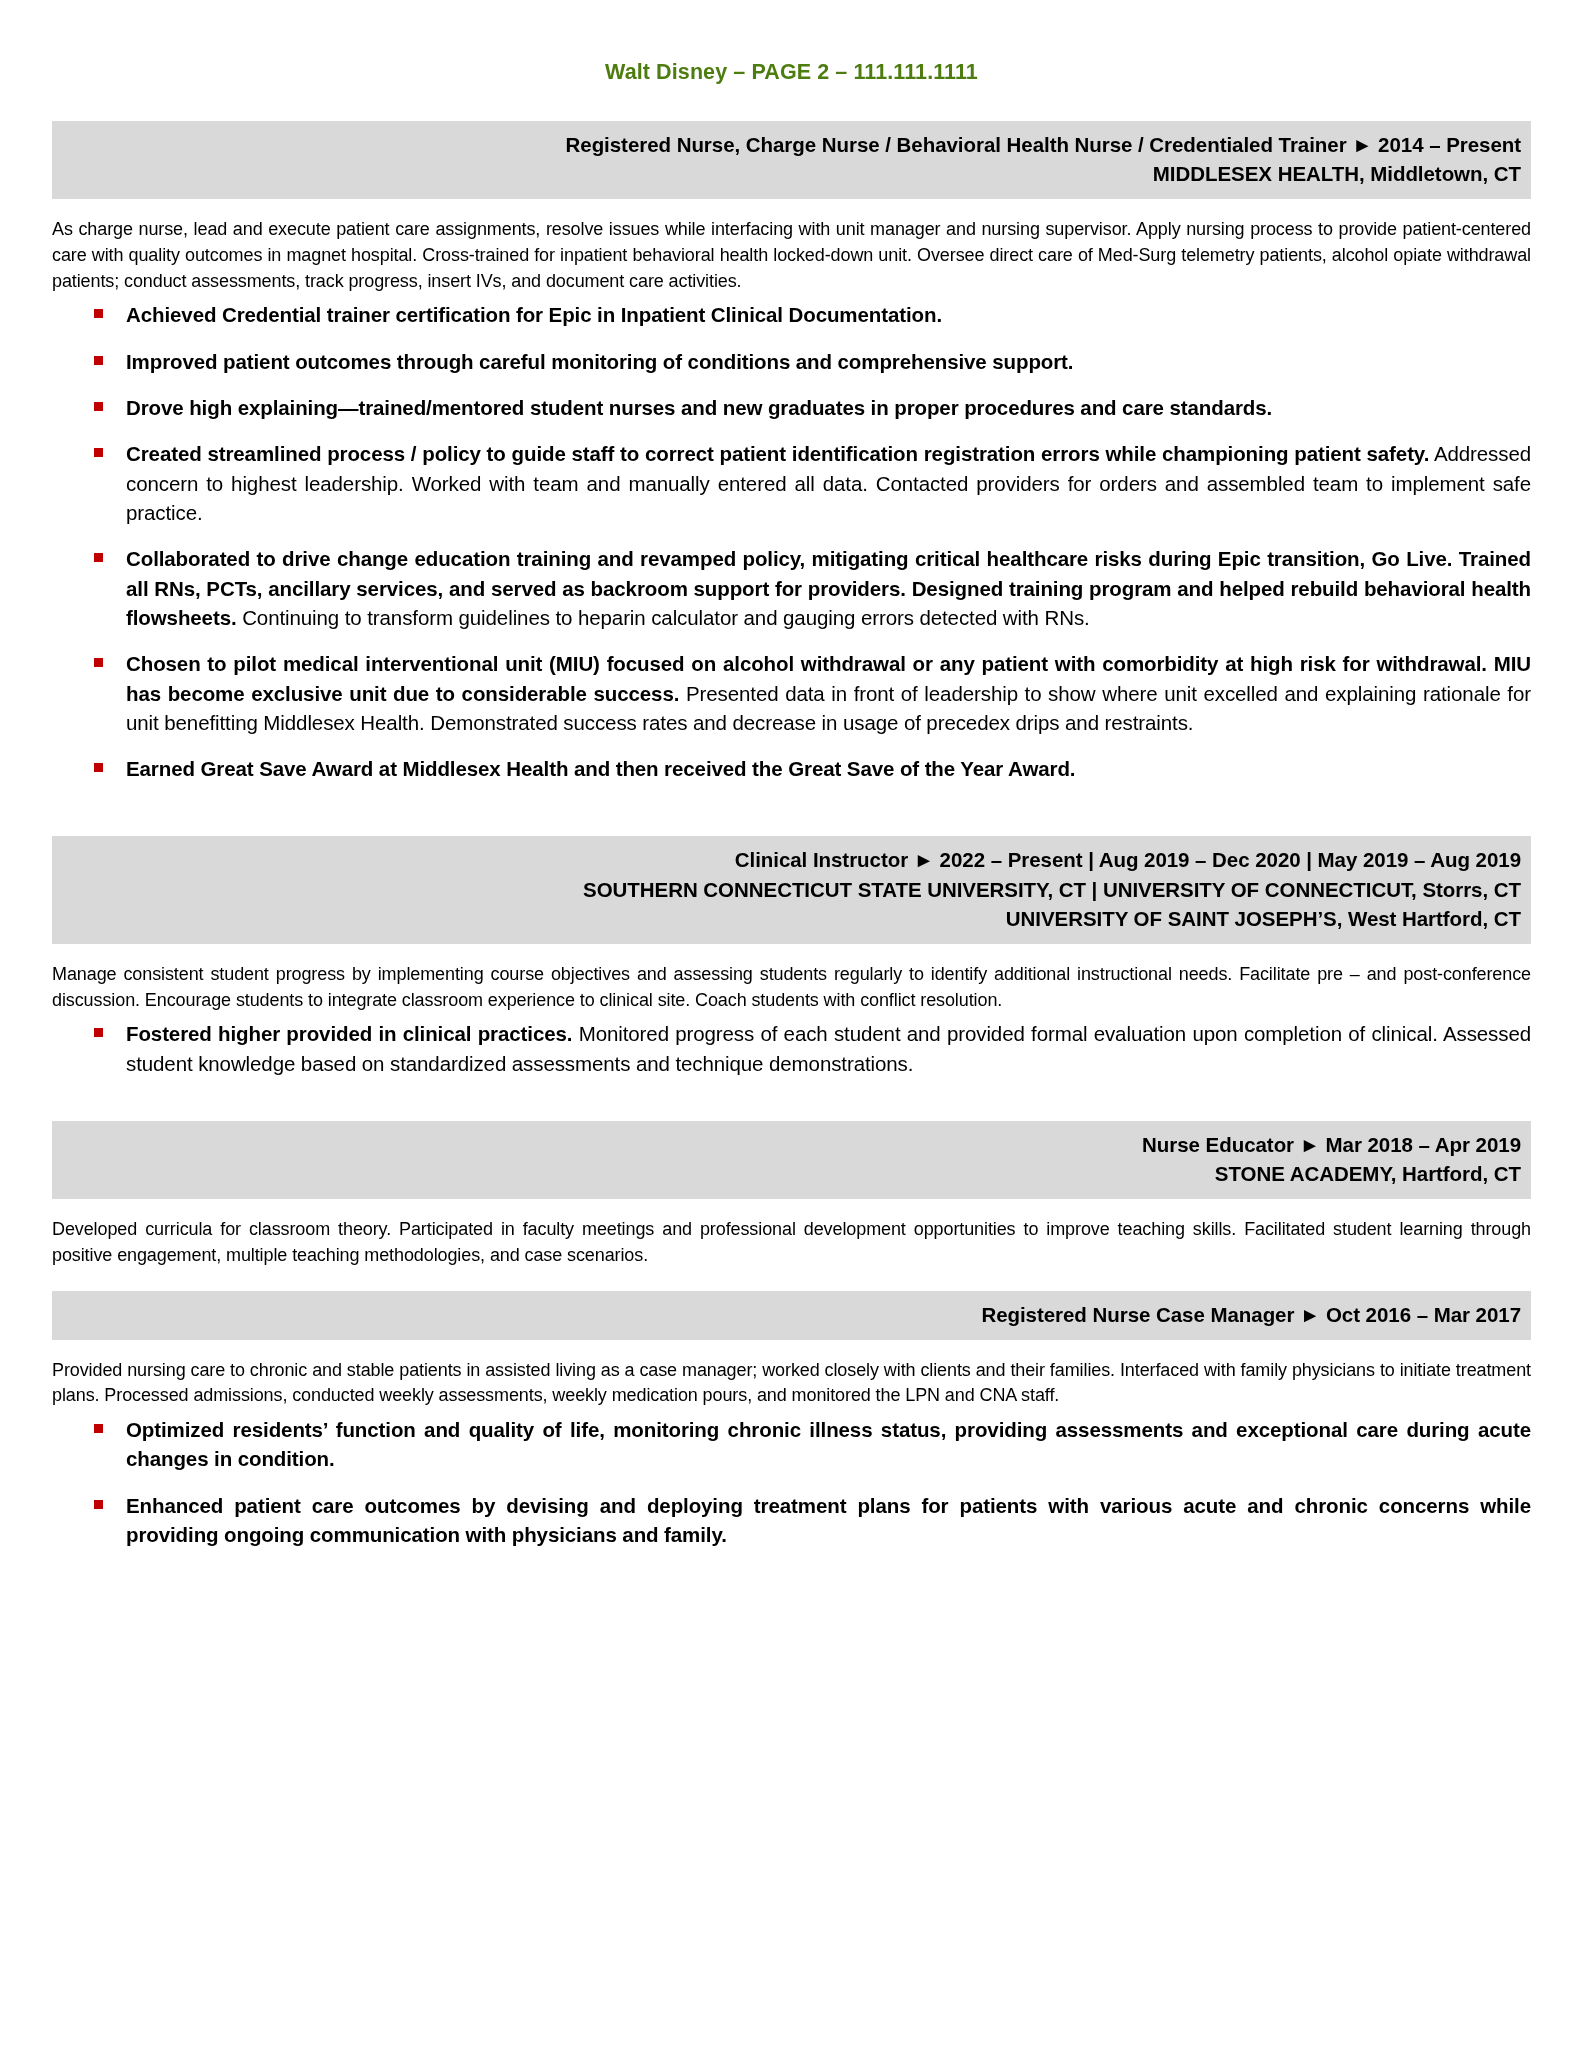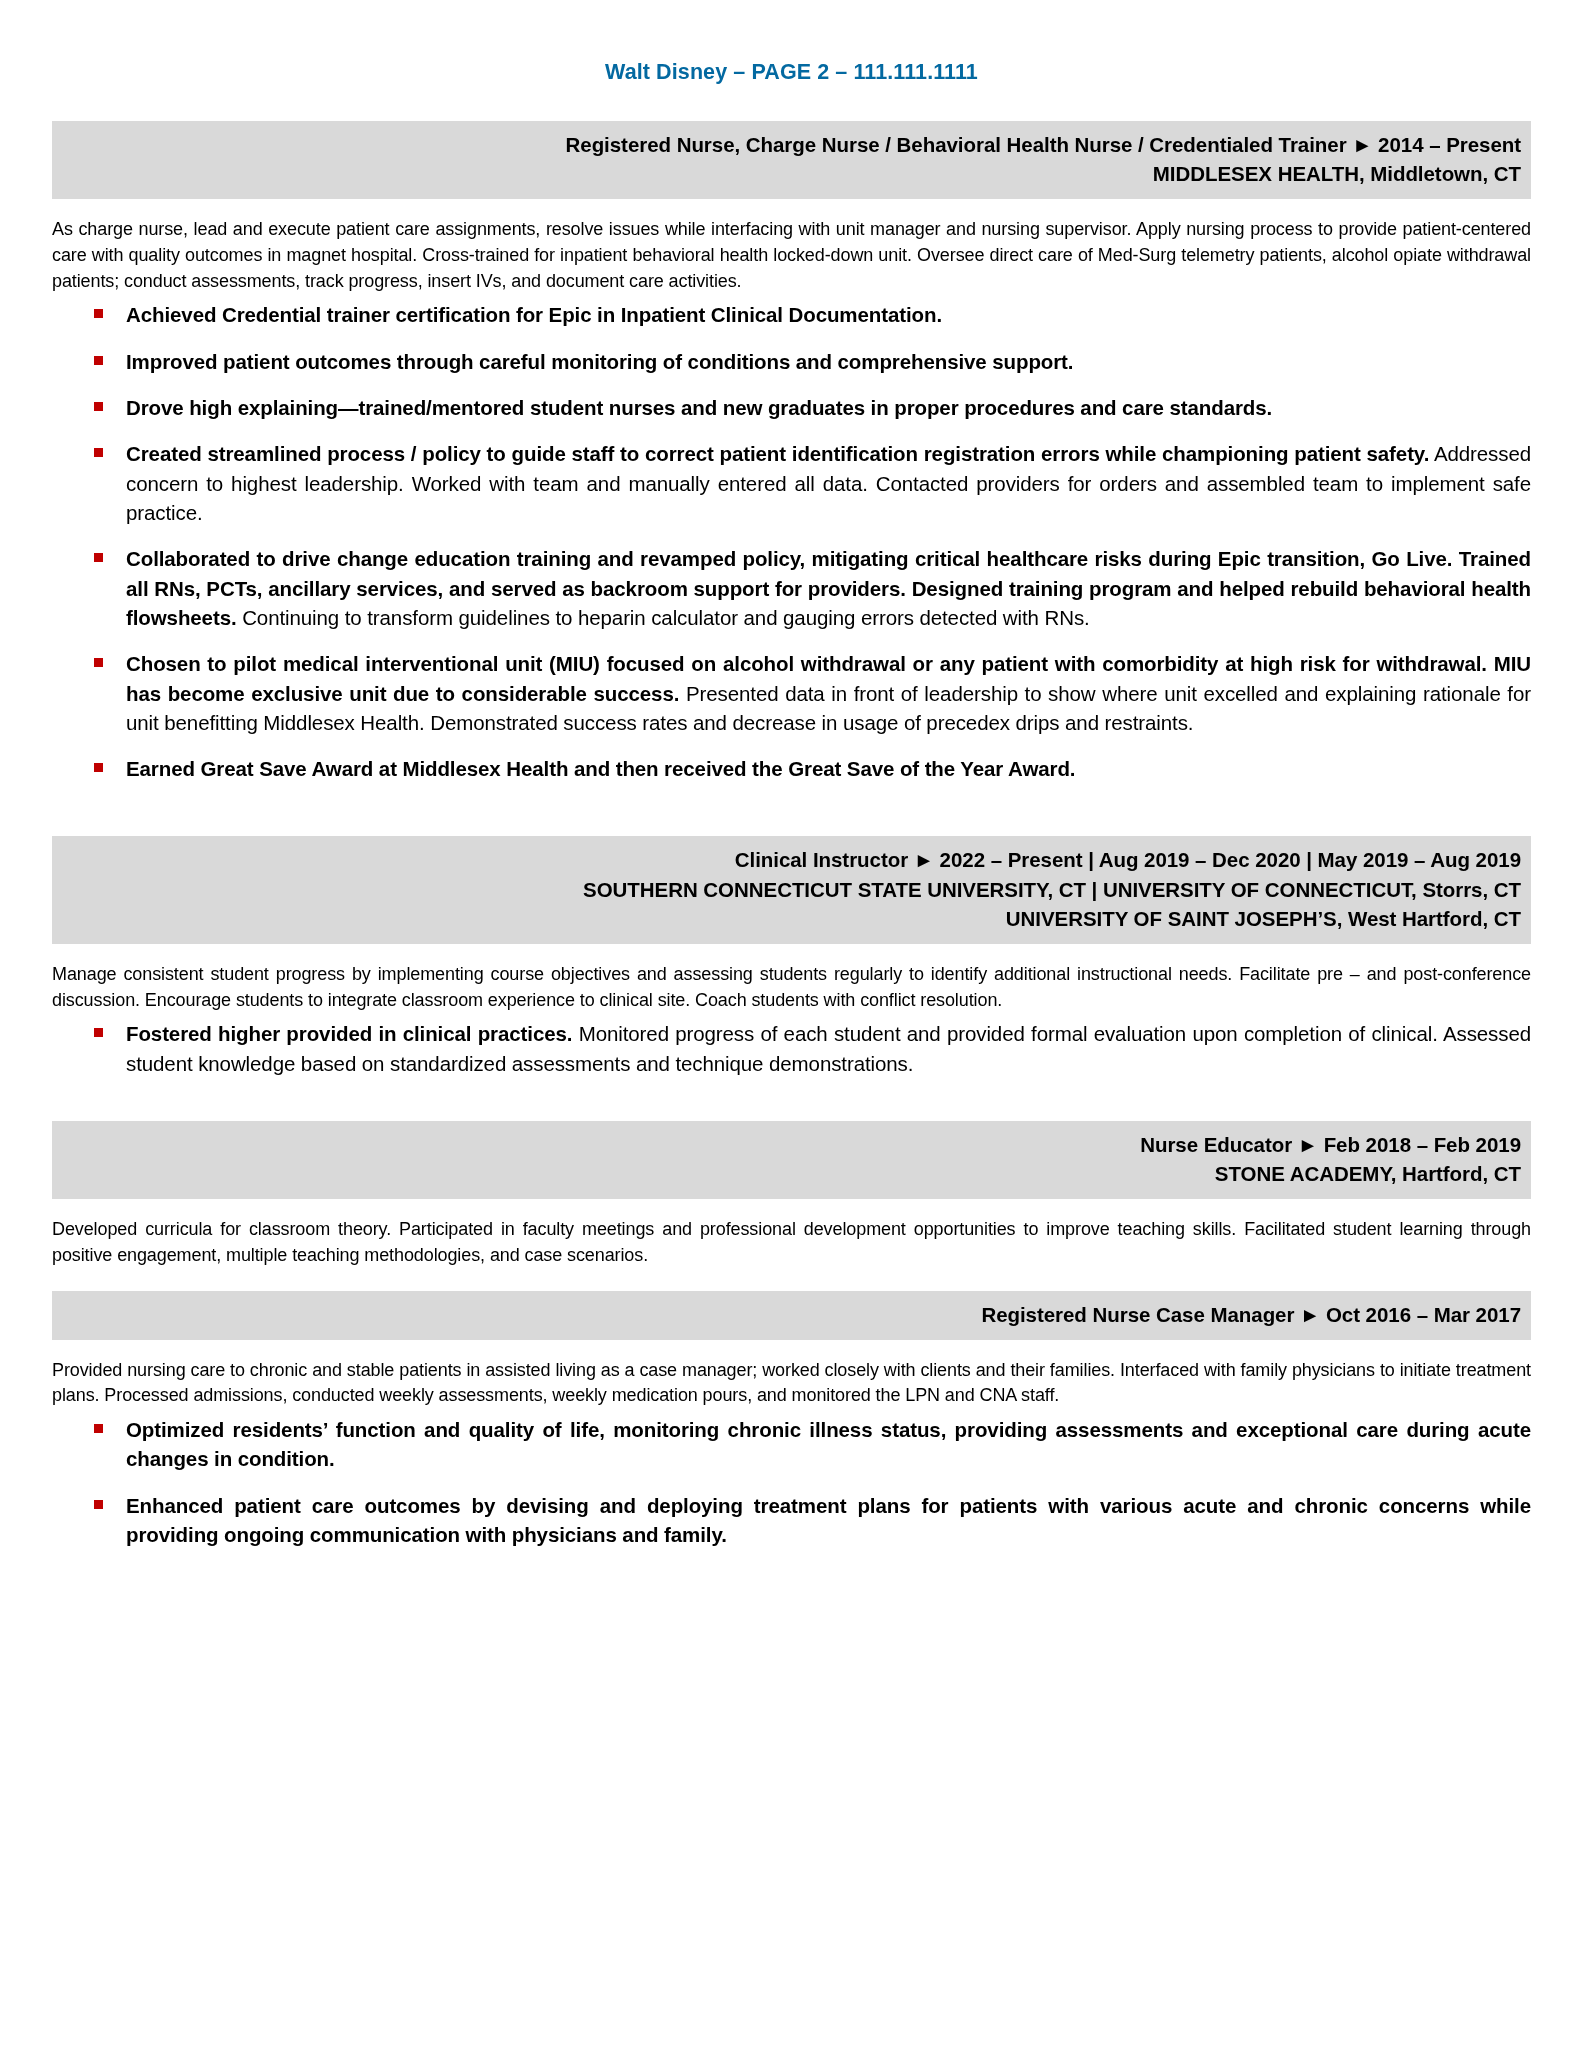--- a/index.html
+++ b/index.html
@@ -12,21 +12,21 @@
     font-family: "Liberation Sans", sans-serif;
     color: #000000;
   }
   .page {
     width: 1583px;
     box-sizing: border-box;
     padding: 52px 52px 60px 52px;
   }
   .page-header {
     text-align: center;
-    color: #0369a1;
+    color: #4d7c0f;
     font-weight: bold;
     font-size: 21.5px;
     letter-spacing: 0.1px;
     margin: 8px 0 36px 0;
   }
   .job-band {
     background: #d9d9d9;
     text-align: right;
     padding: 9px 10px 11px 10px;
     margin: 0 0 0 0;
@@ -133,21 +133,21 @@
         <span class="sq"></span>
         <span class="bold">Fostered higher provided in clinical practices.</span><span>  Monitored progress of each student and provided formal evaluation upon completion of clinical. Assessed student knowledge based on standardized assessments and technique demonstrations.</span>
       </li>
     </ul>
   </div>
 
   <div class="spacer-md"></div>
 
   <div>
     <div class="job-band">
-      <div class="line">Nurse Educator ► Feb 2018 – Feb 2019</div>
+      <div class="line">Nurse Educator ► Mar 2018 – Apr 2019</div>
       <div class="line">STONE ACADEMY, Hartford, CT</div>
     </div>
     <div class="body-par">Developed curricula for classroom theory. Participated in faculty meetings and professional development opportunities to improve teaching skills. Facilitated student learning through positive engagement, multiple teaching methodologies, and case scenarios.</div>
   </div>
 
   <div class="spacer-sm"></div>
 
   <div>
     <div class="job-band">
       <div class="line">Registered Nurse Case Manager ► Oct 2016 – Mar 2017</div>

